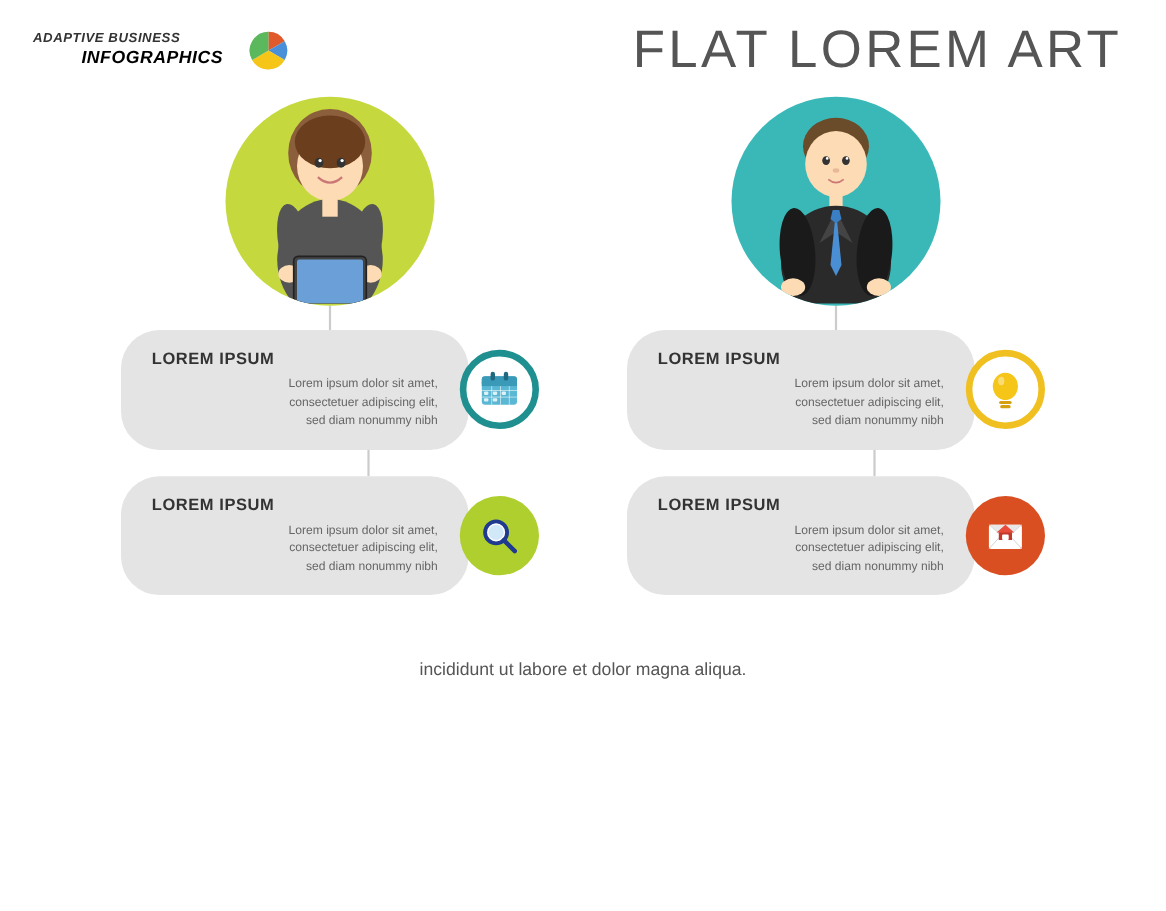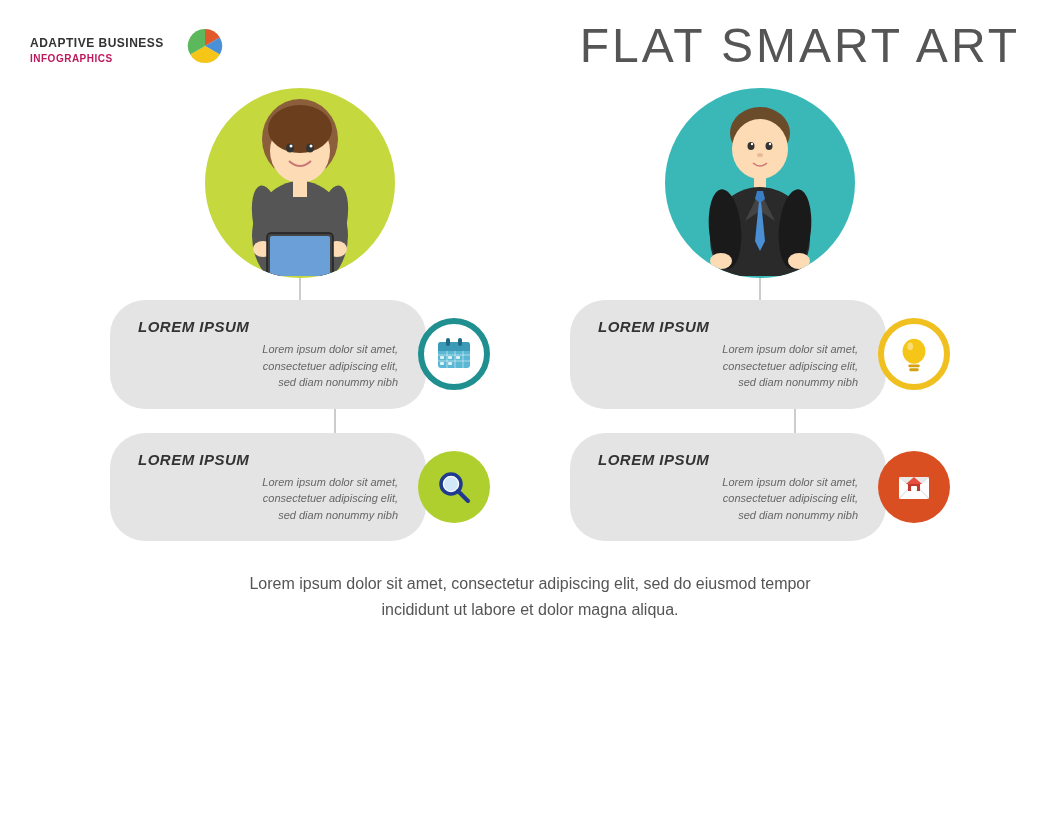--- a/index.html
+++ b/index.html
@@ -14,38 +14,40 @@
 
     
     .header {
       display: flex;
       justify-content: space-between;
       align-items: center;
       padding: 18px 40px 10px 30px;
     }
     .logo-area {
       display: flex;
-      align-items: flex-end;
+      align-items: center;
       gap: 22px;
+      font-style: italic;
     }
     .logo-text {
       font-size: 13px;
       line-height: 1.3;
     }
     .logo-text .line1 {
       font-weight: bold;
       font-size: 12px;
       color: #333;
       letter-spacing: 0.5px;
     }
     .logo-text .line2 {
       font-weight: 900;
-      font-size: 10px;
-      color: #be185d;
+      font-size: 16px;
+      color: #000000;
       letter-spacing: 0.5px;
+      margin-left: 44px;
     }
     .pie-icon {
       width: 38px;
       height: 38px;
     }
     .title-text {
       font-size: 48px;
       font-weight: 400;
       color: #555;
       letter-spacing: 3px;
@@ -100,21 +102,20 @@
       justify-content: center;
       gap: 80px;
       padding-top: 5px;
     }
 
     .col-block {
       display: flex;
       flex-direction: column;
       align-items: center;
       width: 380px;
-      font-style: italic;
     }
 
     .col-block .avatar-wrap {
       position: relative;
     }
 
     .vert-line {
       width: 2px;
       background: #ccc;
       height: 22px;
@@ -181,21 +182,21 @@
 
       <path d="M20,20 L20,2 A18,18 0 0,1 35.6,11 Z" fill="#e05a2b"></path>
 
       <path d="M20,20 L35.6,11 A18,18 0 0,1 35.6,29 Z" fill="#4a90d9"></path>
 
       <path d="M20,20 L35.6,29 A18,18 0 0,1 4.4,29 Z" fill="#f5c518"></path>
 
       <path d="M20,20 L4.4,29 A18,18 0 0,1 20,2 Z" fill="#5cb85c"></path>
     </svg>
   </div>
-  <div class="title-text">FLAT SMART ART</div>
+  <div class="title-text">FLAT LOREM ART</div>
 </div>
 
 <div class="main">
   <div class="columns-wrapper">
 
     <div class="col-block">
 
       <div class="avatar-wrap">
         <div class="avatar-circle green">
 
@@ -375,16 +376,16 @@
             <polygon points="20,10 28,17 12,17" fill="#e74c3c"></polygon>
             <rect x="17" y="19" width="6" height="5" rx="1" fill="#fff"></rect>
           </svg>
         </div>
       </div>
     </div>
 
   </div>
 
   <div class="footer-text">
-    <span>Lorem ipsum dolor sit amet, consectetur adipiscing elit, sed do eiusmod tempor</span><br>
+    <br>
     <span>incididunt ut labore et dolor magna aliqua.</span>
   </div>
 </div>
 
 </body></html>

